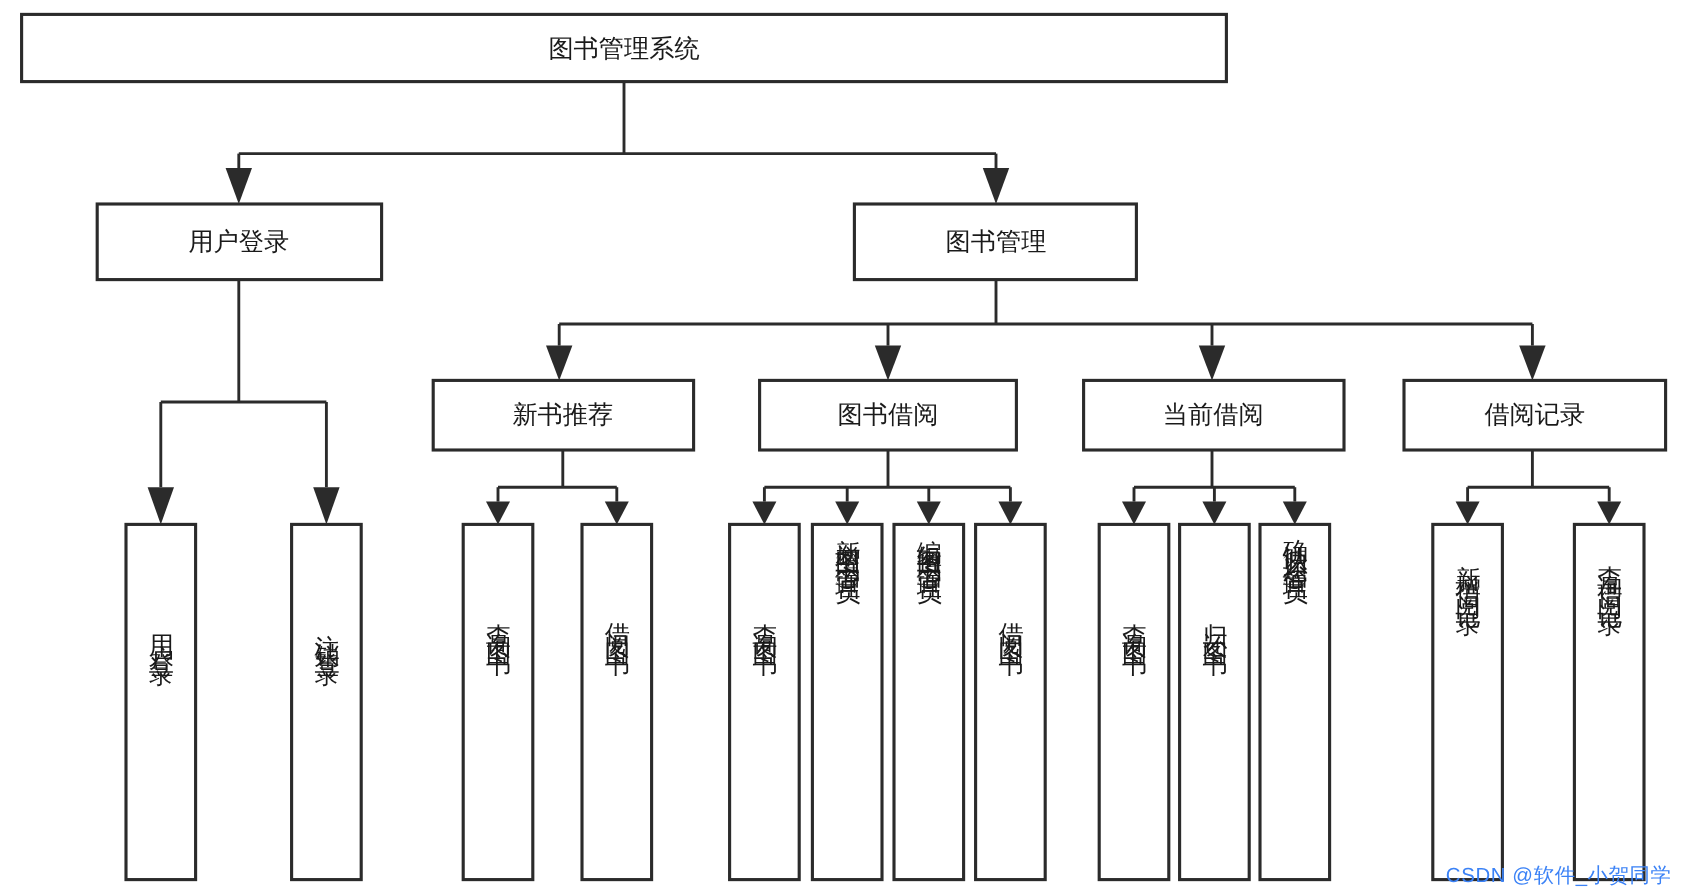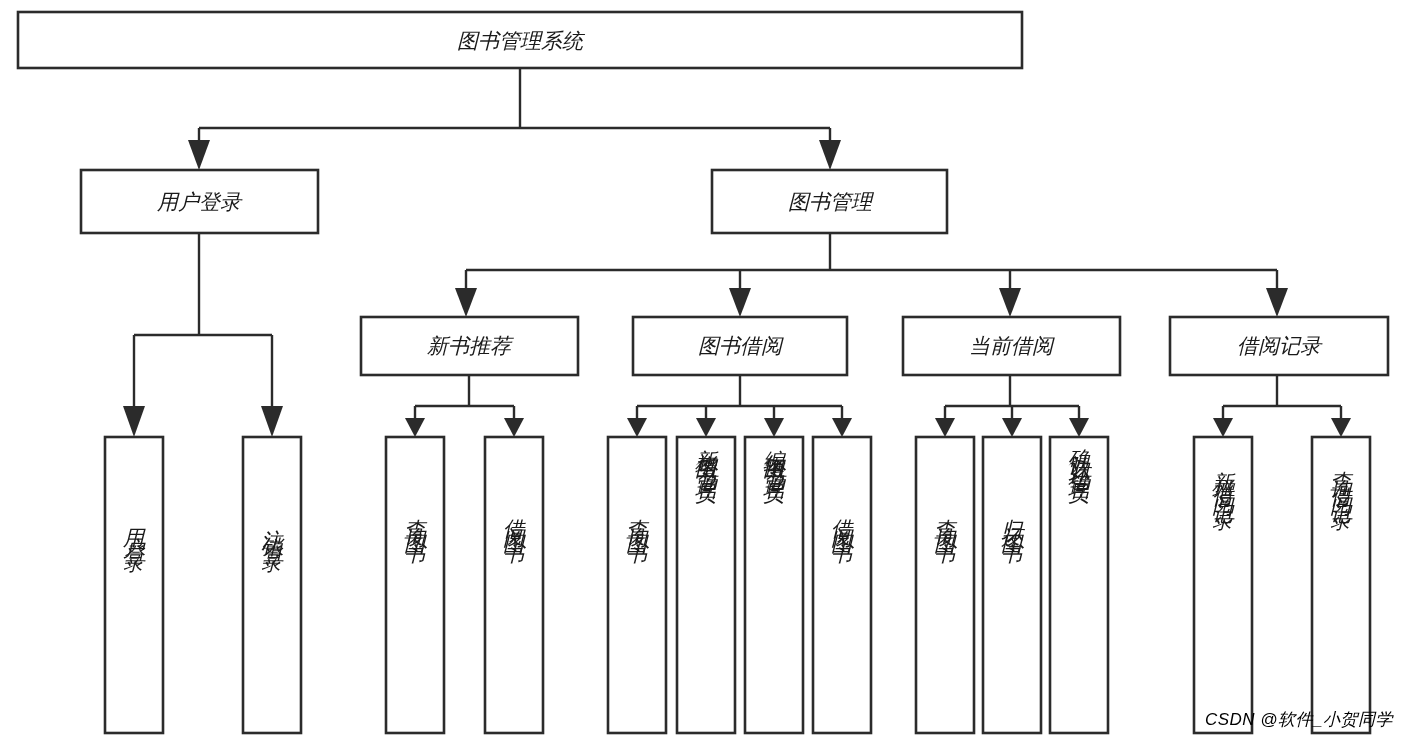--- a/index.html
+++ b/index.html
@@ -11,21 +11,20 @@
     width: 1405px;
     height: 747px;
     font-family: "Liberation Sans", "DejaVu Sans", sans-serif;
     overflow: hidden;
   }
   #diagram-root {
     position: relative;
     width: 1405px;
     height: 747px;
     background: #ffffff;
-    font-style: italic;
   }
   svg#flow {
     position: absolute;
     left: 0;
     top: 0;
     width: 1405px;
     height: 747px;
   }
   .node-box {
     fill: #ffffff;
@@ -51,22 +50,22 @@
   }
   .node-label-vert {
     fill: #1a1a1a;
     font-family: "Liberation Sans", "DejaVu Sans", sans-serif;
     font-size: 21px;
     text-anchor: middle;
   }
   .watermark {
     position: absolute;
     right: 12px;
-    bottom: 16px;
-    color: #000000;
+    bottom: 6px;
+    color: #3b82f6;
     font-size: 17px;
     font-family: "Liberation Sans", "DejaVu Sans", sans-serif;
     letter-spacing: 0.5px;
     white-space: nowrap;
     user-select: none;
   }
 </style>
 </head>
 <body>
 

